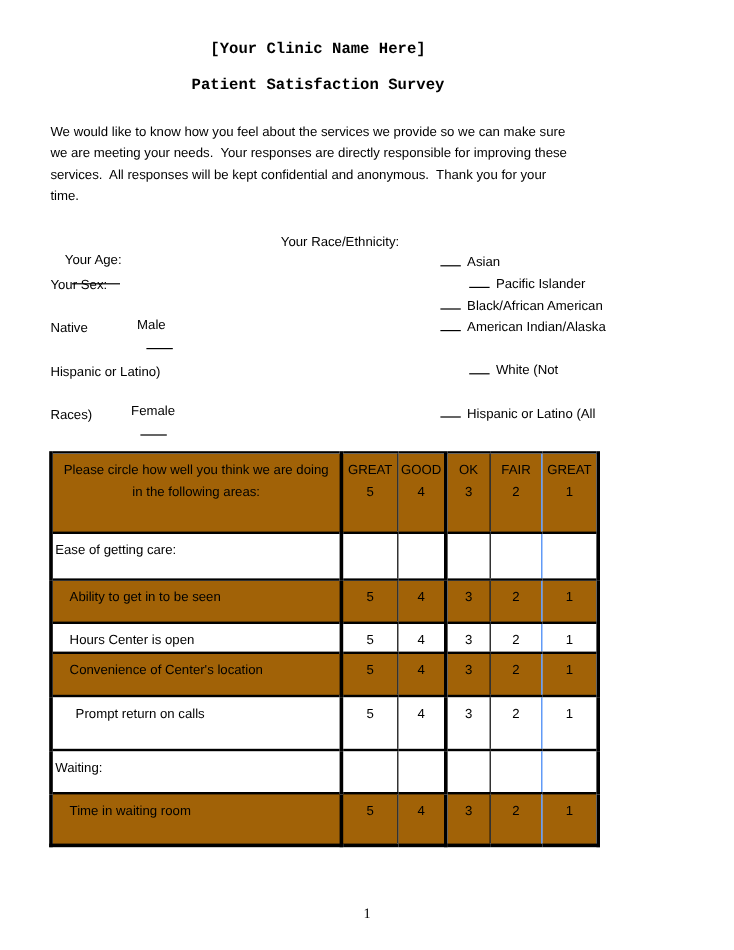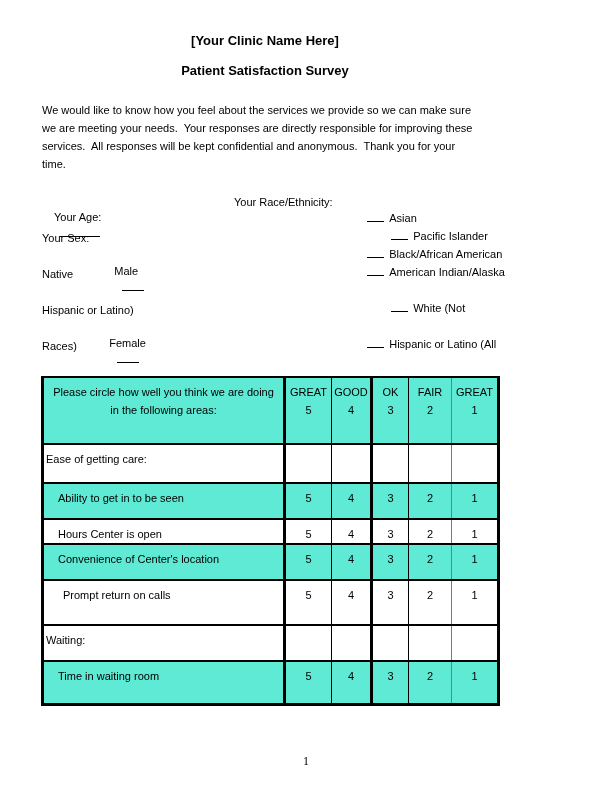--- a/index.html
+++ b/index.html
@@ -2,21 +2,21 @@
 <html><head>
 <meta charset="utf-8">
 <style>
   html,body { margin:0; padding:0; background:#fff; }
   .page {
     position:relative; width:612px; height:792px; background:#ffffff;
     font-family:"Liberation Sans", sans-serif; color:#000; overflow:hidden;
   }
   .title {
     position:absolute; left:42px; width:446px; text-align:center;
-    font-weight:bold; font-size:13px; line-height:16px; white-space:pre;
+    font-weight:bold; font-size:13px; line-height:16px; white-space:pre;font-family:Liberation Mono, monospace;
   }
   .absline {
     position:absolute; font-size:11px; line-height:15px; white-space:pre;
   }
   .blank {
     display:inline-block; border-bottom:1px solid #000; height:11px;
     vertical-align:baseline;
   }
   .raceblank { width:17px; margin-right:5px; }
   .survey {
@@ -29,21 +29,21 @@
   }
   .survey tr:last-child td { border-bottom:3px solid #000; }
   .survey td.c0 { border-left:3px solid #000; border-right:3px solid #000; }
   .survey td.c1 { border-right:1px solid #000; }
   .survey td.c2 { border-right:3px solid #000; }
   .survey td.c3 { border-right:1px solid #000; }
   .survey td.c4 { border-right:1px solid #3b82f6; }
   .survey td.c5 { border-right:3px solid #000; }
   .num { text-align:center; padding-left:0 !important; padding-right:0 !important; }
   .qhead { text-align:center; }
-  .shaded { background:#5eead4; }
+  .shaded { background:#a16207; }
   .ind0 { padding-left:2px !important; }
   .ind1 { padding-left:14px !important; }
   .ind2 { padding-left:19px !important; }
   .footer {
     position:absolute; top:754px; left:0; width:612px; text-align:center;
     font-family:"Liberation Serif", serif; font-size:12px;
   }
 </style>
 </head>
 <body>

